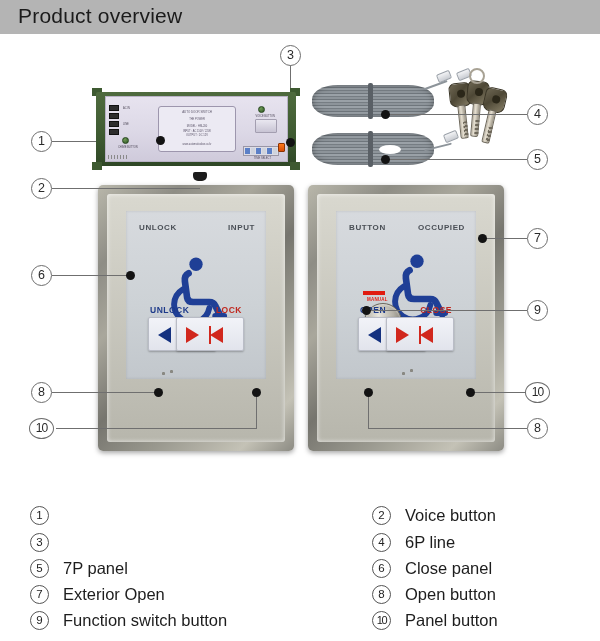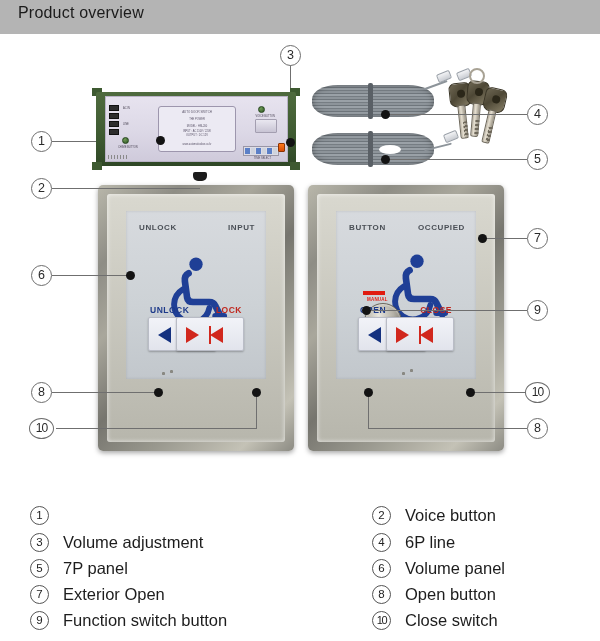--- a/index.html
+++ b/index.html
@@ -17,21 +17,21 @@
   }
 
   
   .header-bar {
     position: absolute; left: 0; top: 0;
     width: 600px; height: 34px;
     background: #b4b4b4;
   }
   .header-title {
     position: absolute; left: 18px; top: 4px;
-    font-size: 16px; font-weight: 400; color: #1b1b1b;
+    font-size: 21px; font-weight: 400; color: #1b1b1b;
     letter-spacing: .2px;
   }
 
   
   .callout {
     position: absolute;
     width: 21px; height: 21px;
     border: 1.4px solid #6d6d6d;
     border-radius: 50%;
     background: #fff;
@@ -499,21 +499,20 @@
   <div class="lead h" style="left:471px; top:392px; width:54px;"></div>
   <div class="callout wide" style="left:525px; top:382px;">10</div>
 
   <div class="legend">
 
     <div class="leg-item" style="left:30px; top:5px;">
       <div class="leg-num">1</div>
     </div>
     <div class="leg-item" style="left:30px; top:32px;">
       <div class="leg-num">3</div>
-      <div class="leg-txt">Volume adjustment</div>
     </div>
     <div class="leg-item" style="left:30px; top:58px;">
       <div class="leg-num">5</div>
       <div class="leg-txt">7P panel</div>
     </div>
     <div class="leg-item" style="left:30px; top:84px;">
       <div class="leg-num">7</div>
       <div class="leg-txt">Exterior Open</div>
     </div>
     <div class="leg-item" style="left:30px; top:110px;">
@@ -524,26 +523,26 @@
     <div class="leg-item" style="left:372px; top:5px;">
       <div class="leg-num">2</div>
       <div class="leg-txt">Voice button</div>
     </div>
     <div class="leg-item" style="left:372px; top:32px;">
       <div class="leg-num">4</div>
       <div class="leg-txt">6P line</div>
     </div>
     <div class="leg-item" style="left:372px; top:58px;">
       <div class="leg-num">6</div>
-      <div class="leg-txt">Volume panel</div>
+      <div class="leg-txt">Close panel</div>
     </div>
     <div class="leg-item" style="left:372px; top:84px;">
       <div class="leg-num">8</div>
       <div class="leg-txt">Open button</div>
     </div>
     <div class="leg-item" style="left:372px; top:110px;">
       <div class="leg-num two">10</div>
-      <div class="leg-txt">Close  switch</div>
+      <div class="leg-txt">Panel  button</div>
     </div>
 
   </div>
 
 </div>
 
 </body></html>

